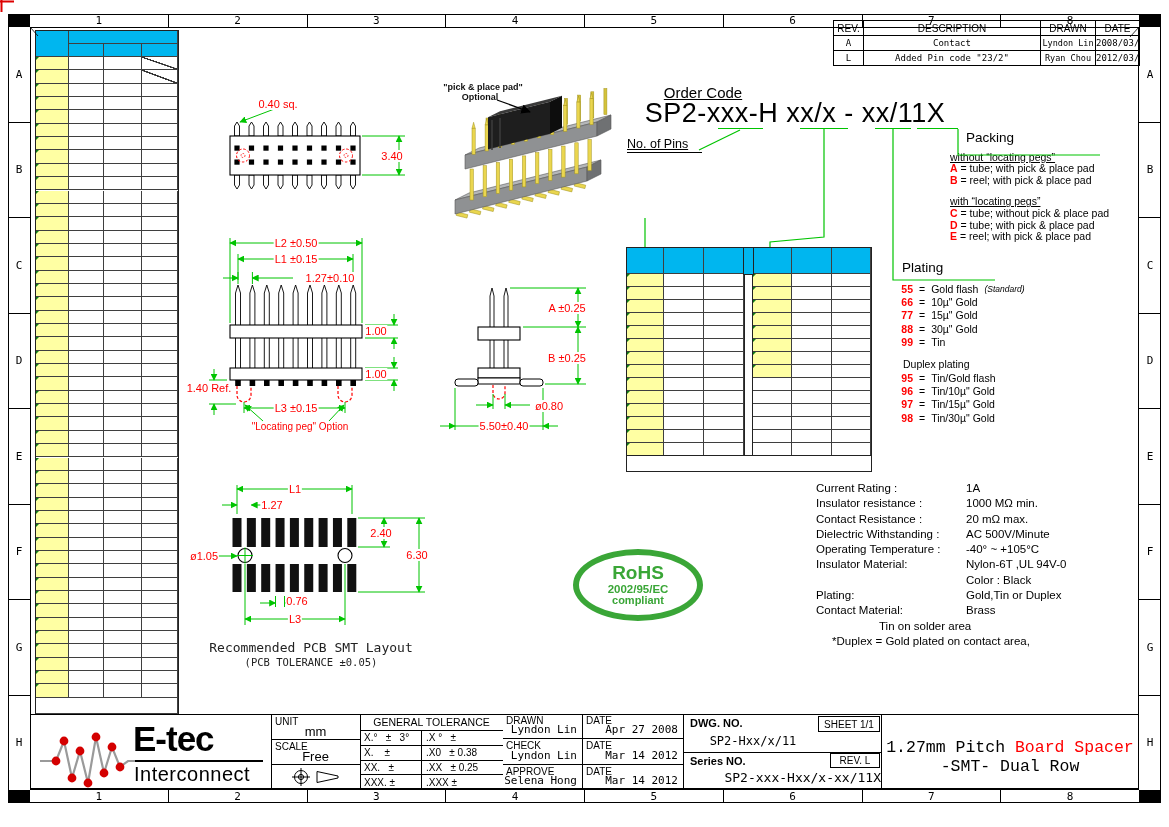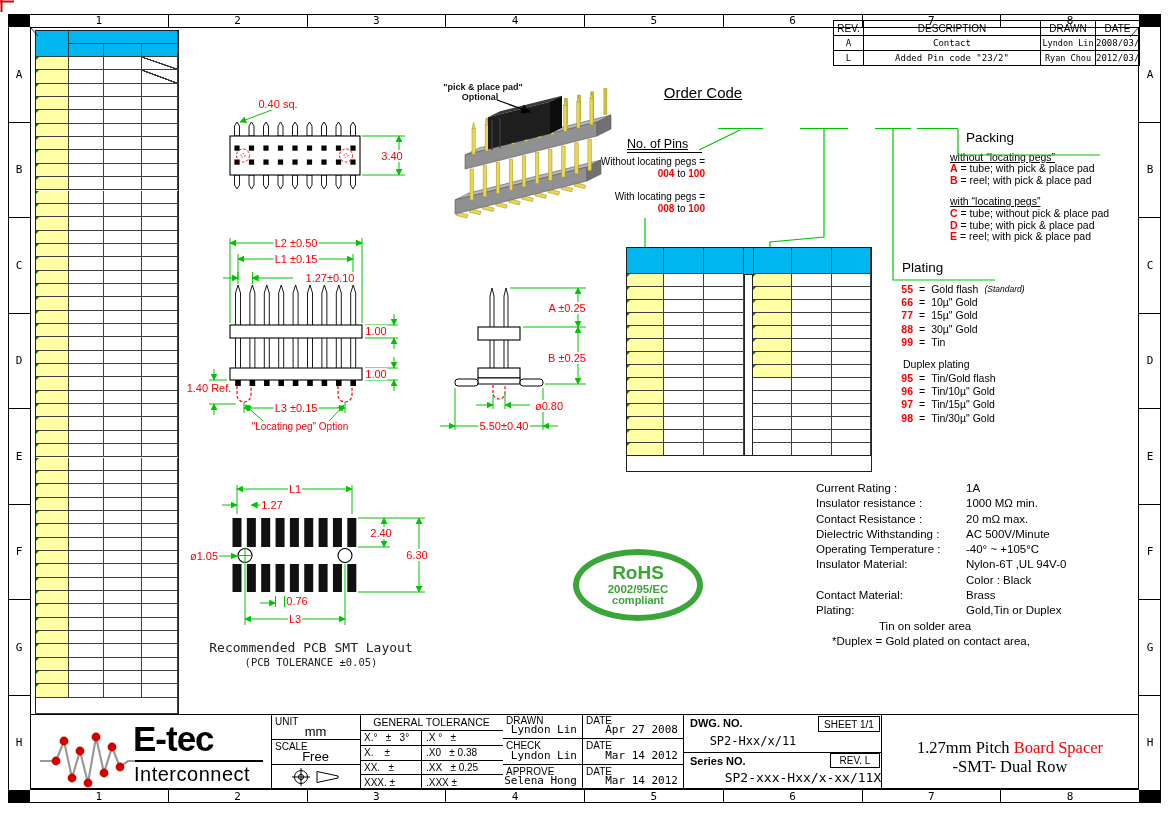--- a/index.html
+++ b/index.html
@@ -92,21 +92,21 @@
   .so-row:last-child{border-bottom:none}
   .so-cell{position:relative;width:80px;border-right:1px solid #000;box-sizing:border-box}
   .so-cell.date{width:100px;border-right:none}
   .so-cell .lbl{position:absolute;top:1px;left:3px}
   .so-cell .val{position:absolute;bottom:2px;right:5px;font-size:11px}
   .box{position:absolute;border:1px solid #000;box-sizing:border-box;display:flex;
        align-items:center;justify-content:center;font-size:10px}
   .logo-name{position:absolute;left:133px;top:719px;font-size:35px;font-weight:bold;letter-spacing:-1px}
   .logo-sub{position:absolute;left:134px;top:763px;font-size:20px;letter-spacing:.5px}
   .title-line{position:absolute;left:881px;width:258px;text-align:center;
-              font-family:Liberation Serif, serif;font-size:16.5px;white-space:nowrap}
+              font-family:Liberation Mono, monospace;font-size:16.5px;white-space:nowrap}
   .red{color:#f00}
   svg{position:absolute;overflow:visible}
   .caption{position:absolute;transform:translateX(-50%);font-family:"DejaVu Sans Mono",monospace;
            color:#222;white-space:nowrap}
 </style>
 </head>
 <body>
 
 <div class="sheet">
 
@@ -480,28 +480,22 @@
         <tr>
         <td>L</td>
         <td>Added Pin code "23/2"</td>
         <td style="font-size:8.5px">Ryan Chou</td>
         <td>2012/03/14</td>
       </tr>
       </tbody>
   </table>
 
   <div class="oc-head">Order Code</div>
+  <div class="oc-code">SP2-xxx-H xx/x - xx/11X</div>
   <div class="oc-pins">No. of Pins</div>
-  <div class="oc-block">
-    <div>Without locating pegs =</div>
-    <div><span class="oc-range">004</span><span> to </span><span class="oc-range">100</span></div>
-    <div style="height:11px"></div>
-    <div>With locating pegs =</div>
-    <div><span class="oc-range">008</span><span> to </span><span class="oc-range">100</span></div>
-  </div>
 
   <div class="pk">
     <div class="pk-title">Packing</div>
     <div class="pk-h">without “locating pegs”</div>
     <div>
         <div><span class="rcode">A</span> <span>= tube; with pick &amp; place pad</span></div>
         <div><span class="rcode">B</span> <span>= reel; with pick &amp; place pad</span></div>
       </div>
     <div style="height:10px"></div>
     <div class="pk-h">with “locating pegs”</div>
@@ -579,22 +573,22 @@
     <div class="spec-row"><span class="spec-l">Current Rating :</span><span>1A</span></div>
         <div class="spec-row"><span class="spec-l">Insulator resistance :</span><span>1000 MΩ min.</span></div>
         <div class="spec-row"><span class="spec-l">Contact Resistance :</span><span>20 mΩ max.</span></div>
         <div class="spec-row"><span class="spec-l">Dielectric Withstanding :</span><span>AC 500V/Minute</span></div>
         <div class="spec-row"><span class="spec-l">Operating Temperature :</span><span>-40° ~ +105°C</span></div>
       </div>
     <div>
 
     <div class="spec-row"><span class="spec-l">Insulator Material:</span><span>Nylon-6T ,UL 94V-0</span></div>
         <div class="spec-row"><span class="spec-l"></span><span>Color : Black</span></div>
+        <div class="spec-row"><span class="spec-l">Plating:</span><span>Gold,Tin or Duplex</span></div>
         <div class="spec-row"><span class="spec-l">Contact Material:</span><span>Brass</span></div>
-        <div class="spec-row"><span class="spec-l">Plating:</span><span>Gold,Tin or Duplex</span></div>
       </div>
     <div class="spec-row spec-note2">Tin on solder area</div>
     <div class="spec-row spec-note1">*Duplex = Gold plated on contact area,</div>
   </div>
 
   <div class="rohs">
     <div class="l1">RoHS</div>
     <div class="l2">2002/95/EC</div>
     <div class="l3">compliant</div>
   </div>
@@ -1023,20 +1017,20 @@
           <span class="val cad">Mar 14 2012</span>
         </div>
     </div>
     </div>
 
   <span class="abs" style="left:690px;top:717px;font-size:11px;font-weight:bold">DWG. NO.</span>
   <div class="box" style="left:818px;top:716px;width:62px;height:16px">SHEET 1/1</div>
   <span class="abs cad" style="left:683px;top:734px;width:140px;text-align:center;font-size:12px">SP2-Hxx/x/11</span>
   <span class="abs" style="left:690px;top:755px;font-size:11px;font-weight:bold">Series NO.</span>
   <div class="box" style="left:830px;top:753px;width:50px;height:15px">REV. L</div>
-  <span class="abs cad" style="left:704px;top:770px;width:198px;text-align:center;font-size:13px">SP2-xxx-Hxx/x-xx/11X</span>
+  <span class="abs cad" style="left:683px;top:770px;width:198px;text-align:right;font-size:13px">SP2-xxx-Hxx/x-xx/11X</span>
 
   <div class="title-line" style="top:738px">
     <span>1.27mm Pitch </span><span class="red">Board Spacer</span>
   </div>
   <div class="title-line" style="top:757px">-SMT- Dual Row</div>
 
 </div>
 
 </body></html>

